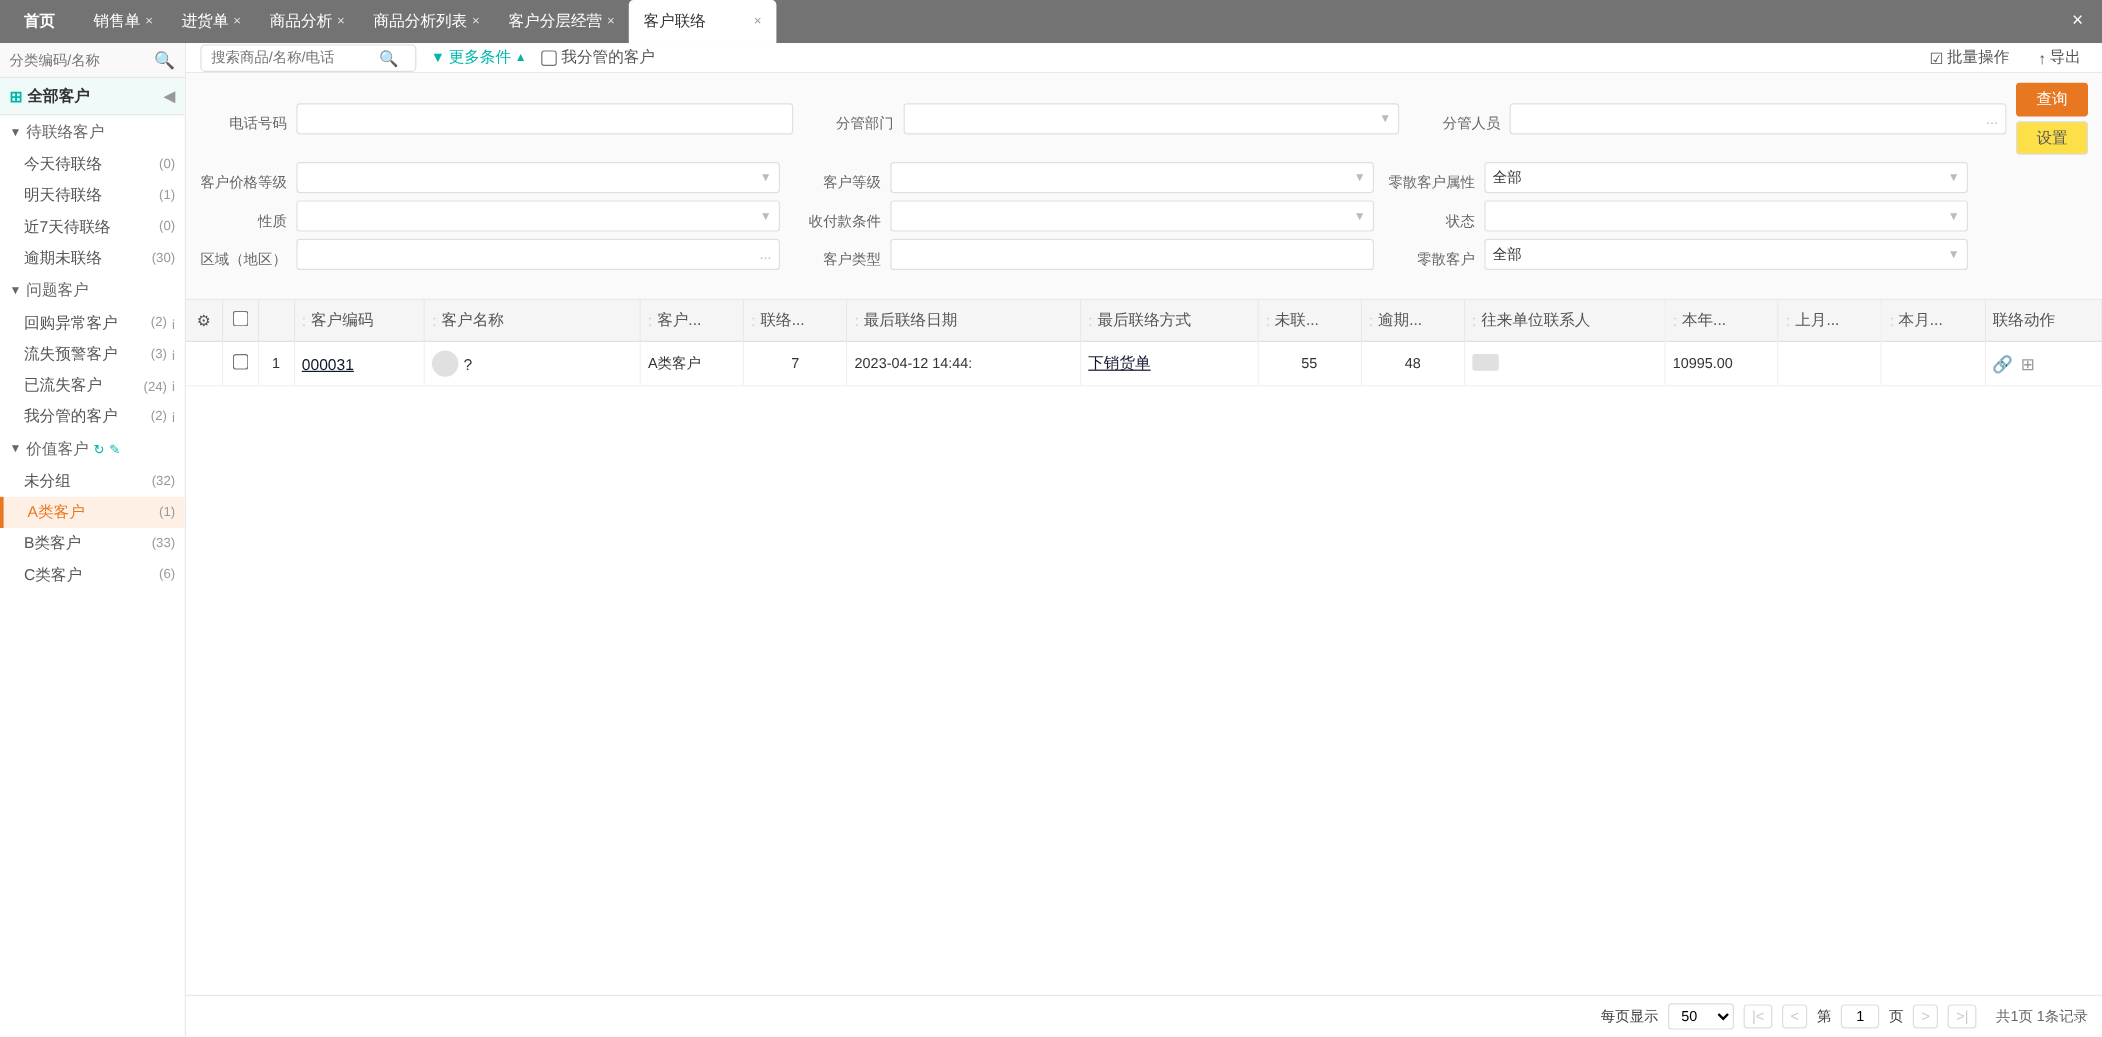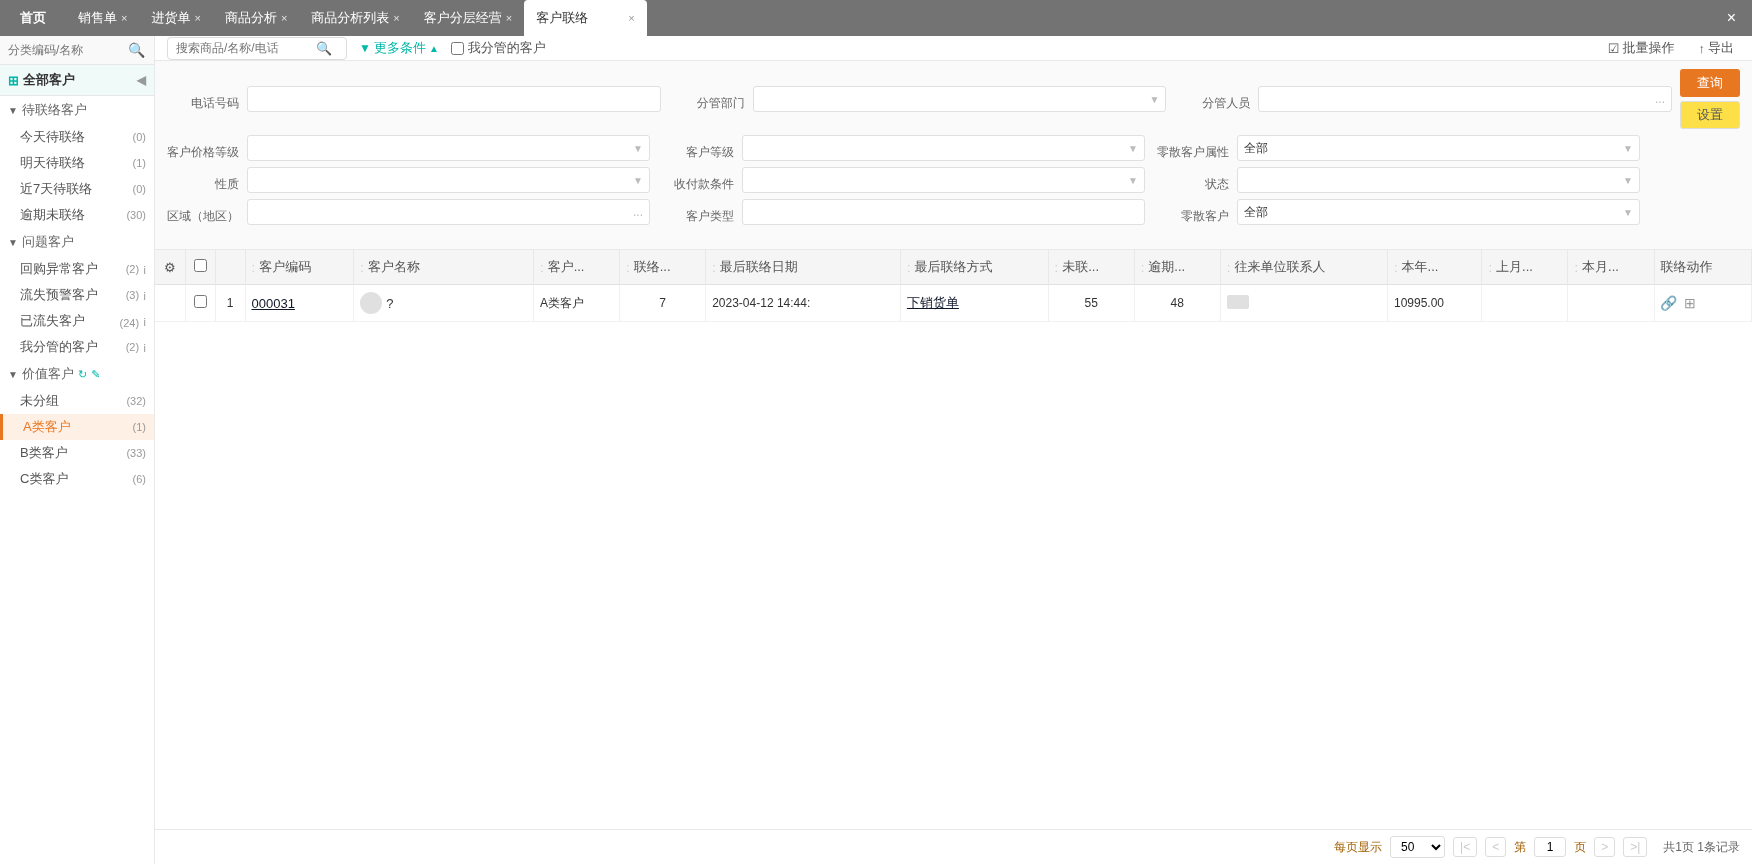--- a/index.html
+++ b/index.html
@@ -347,21 +347,21 @@
     
     .pagination-bar {
       display: flex;
       align-items: center;
       justify-content: flex-end;
       padding: 6px 12px;
       border-top: 1px solid #e8e8e8;
       background: white;
       gap: 8px;
     }
-    .page-size-label { font-size: 12px; color: #a16207; }
+    .page-size-label { font-size: 12px; color: #404040; }
     .page-size-select {
       border: 1px solid #ddd;
       border-radius: 3px;
       padding: 2px 6px;
       font-size: 12px;
       background: white;
       cursor: pointer;
     }
     .page-btn {
       border: 1px solid #ddd;

